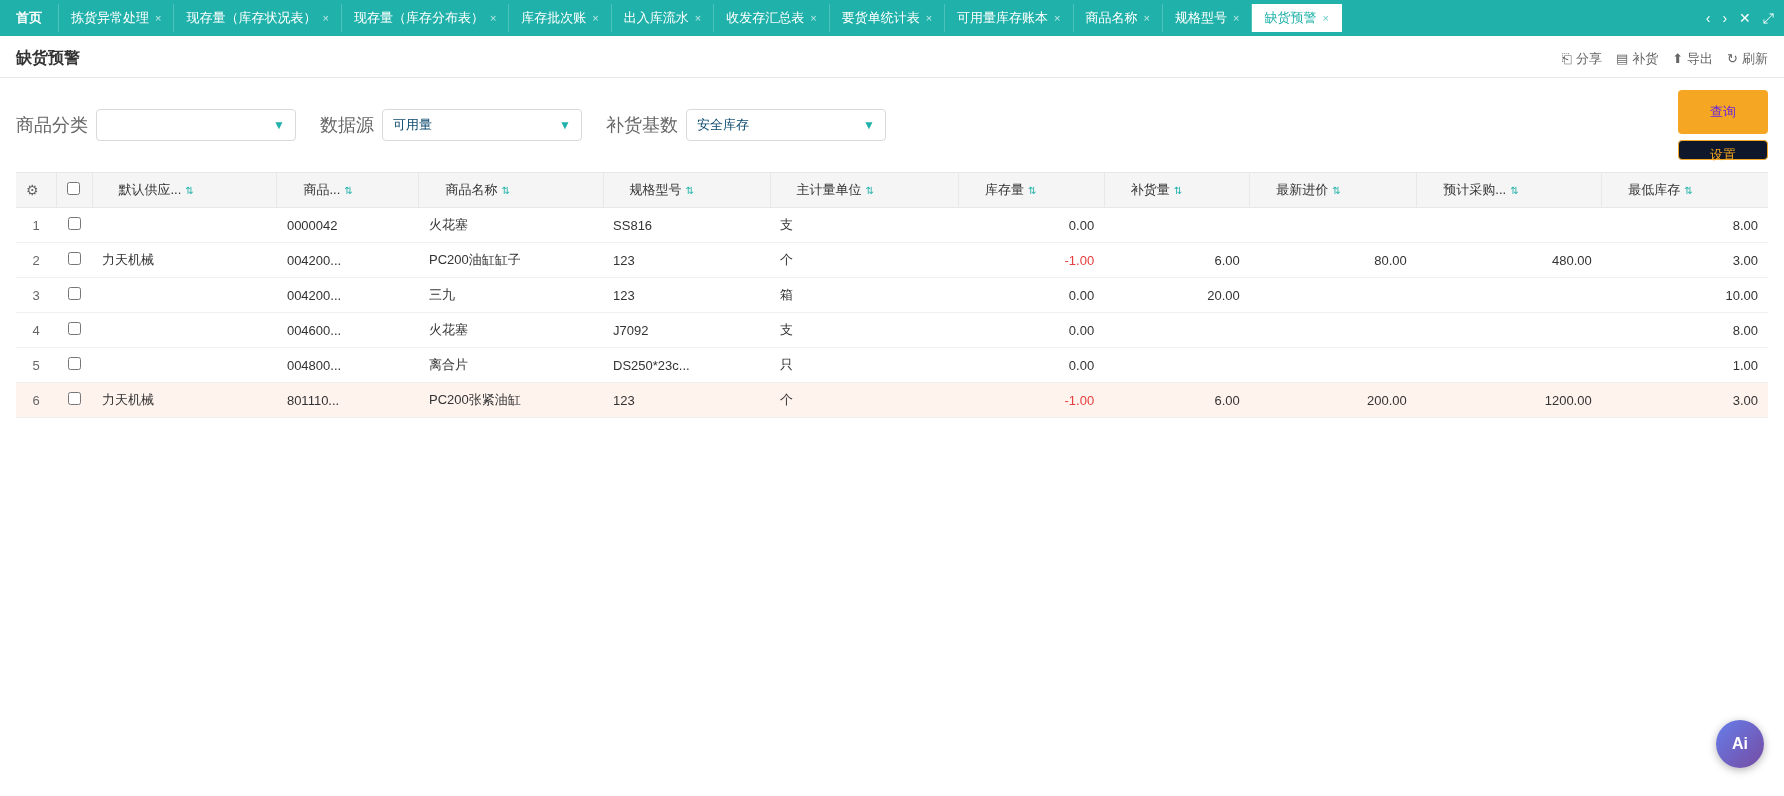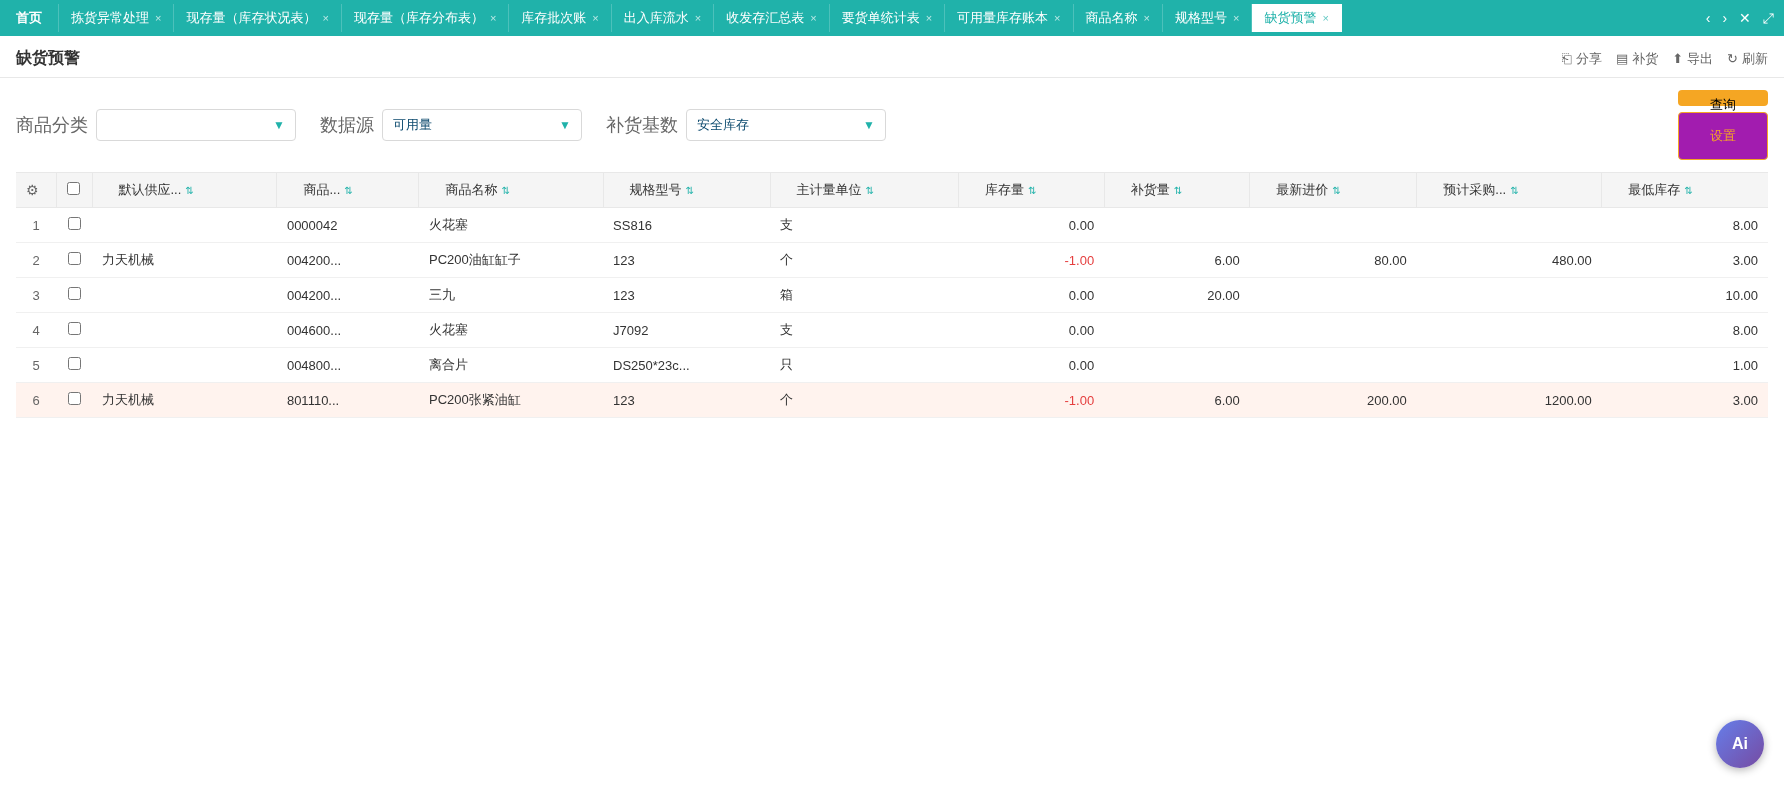--- a/index.html
+++ b/index.html
@@ -121,37 +121,37 @@
       cursor: pointer;
       min-width: 200px;
       height: 32px;
       justify-content: space-between;
     }
     .filter-select .arrow { color: #20b2aa; font-size: 12px; }
     .filter-value { color: #0c4a6e; font-size: 13px; }
 
     .btn-query {
       background: #f5a623;
-      color: #000000;
+      color: #6d28d9;
       border: none;
       border-radius: 4px;
       padding: 6px 18px;
       cursor: pointer;
       font-size: 13px;
-      height: 16px;
+      height: 44px;
     }
     .btn-settings {
-      background: #a21caf;
+      background: #0f172a;
       color: #f5a623;
       border: 1px solid #f5a623;
       border-radius: 4px;
       padding: 5px 31px;
       cursor: pointer;
       font-size: 13px;
-      height: 48px;
+      height: 20px;
     }
     .filter-right-btns {
       margin-left: auto;
       display: flex;
       flex-direction: column;
       gap: 6px;
     }
 
     
     .table-container {

